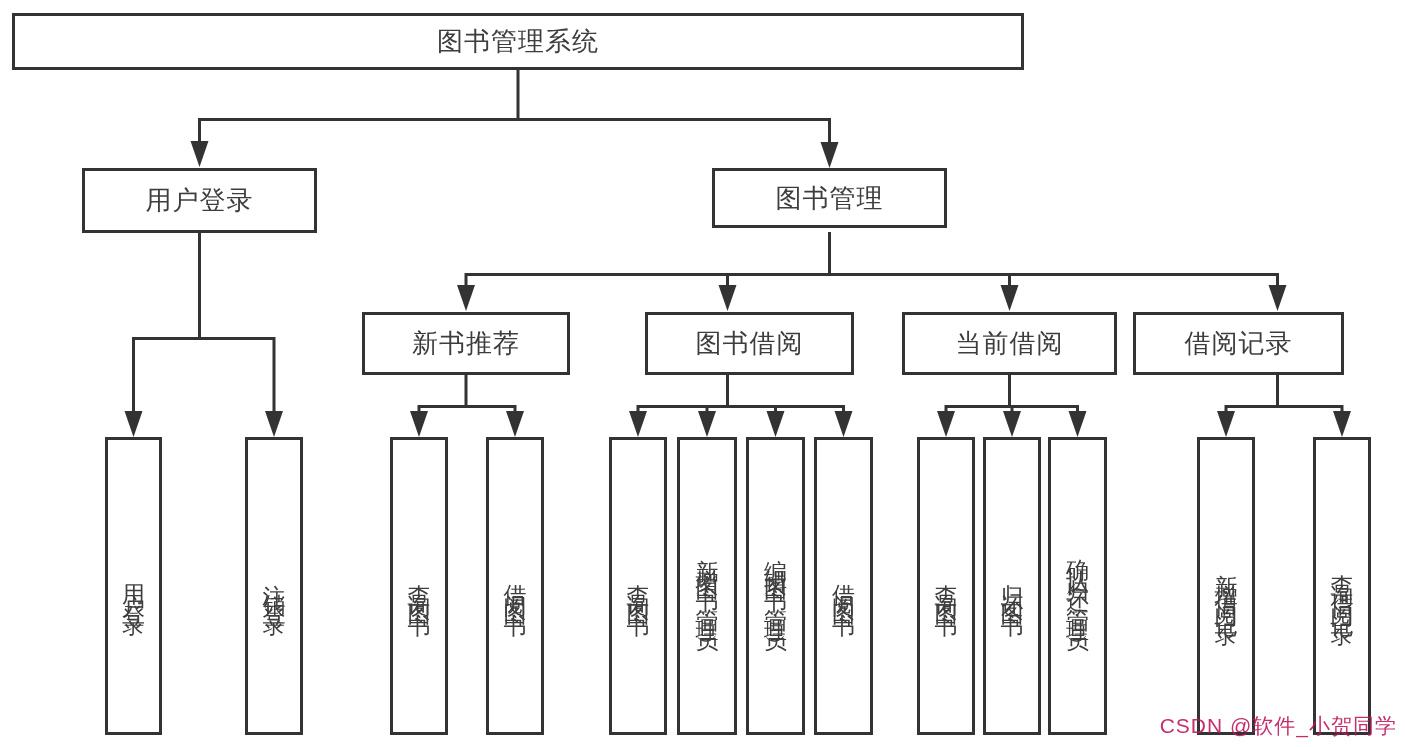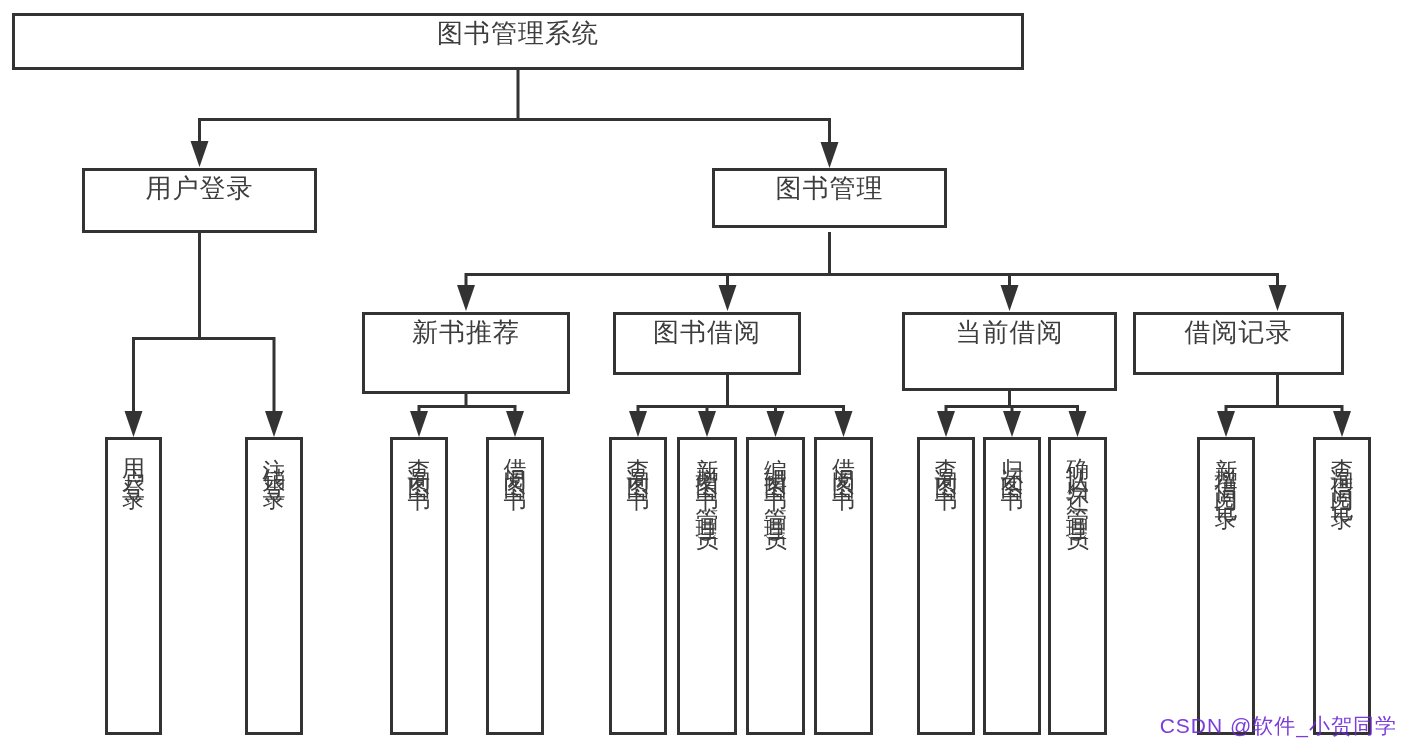--- a/index.html
+++ b/index.html
@@ -16,21 +16,21 @@
     left: 0; top: 0;
     width: 1405px; height: 747px;
     pointer-events: none;
   }
   .box {
     position: absolute;
     box-sizing: border-box;
     border: 3px solid #333333;
     background: #ffffff;
     display: flex;
-    align-items: flex-start;
+    align-items: center;
     justify-content: center;
     color: #3d3d3d;
   }
   .hbox .lbl {
     font-size: 26px;
     letter-spacing: 1px;
     white-space: nowrap;
   }
   .vbox .lbl {
     writing-mode: vertical-rl;
@@ -38,21 +38,21 @@
     font-size: 23px;
     letter-spacing: 10px;
     line-height: 1;
     white-space: nowrap;
   }
   .watermark {
     position: absolute;
     right: 8px;
     bottom: 7px;
     font-size: 21px;
-    color: #6d28d9;
+    color: #be185d;
     opacity: 0.9;
     letter-spacing: 1px;
     white-space: nowrap;
   }
 </style>
 </head>
 <body>
 
 <div class="canvas">
 
@@ -100,27 +100,27 @@
     <span class="lbl">图书管理系统</span>
   </div>
 
   <div class="box hbox" style="left:82px;top:168px;width:235px;height:65px">
     <span class="lbl">用户登录</span>
   </div>
   <div class="box hbox" style="left:712px;top:168px;width:235px;height:60px">
     <span class="lbl">图书管理</span>
   </div>
 
-  <div class="box hbox" style="left:362px;top:312px;width:208px;height:82px">
+  <div class="box hbox" style="left:362px;top:312px;width:208px;height:63px">
     <span class="lbl">新书推荐</span>
   </div>
-  <div class="box hbox" style="left:613px;top:312px;width:188px;height:63px">
+  <div class="box hbox" style="left:645px;top:312px;width:209px;height:63px">
     <span class="lbl">图书借阅</span>
   </div>
-  <div class="box hbox" style="left:902px;top:312px;width:215px;height:79px">
+  <div class="box hbox" style="left:902px;top:312px;width:215px;height:63px">
     <span class="lbl">当前借阅</span>
   </div>
   <div class="box hbox" style="left:1133px;top:312px;width:211px;height:63px">
     <span class="lbl">借阅记录</span>
   </div>
 
   <div class="box vbox" style="left:105px;top:437px;width:57px;height:298px">
     <span class="lbl">用户登录</span>
   </div>
   <div class="box vbox" style="left:245px;top:437px;width:58px;height:298px">

